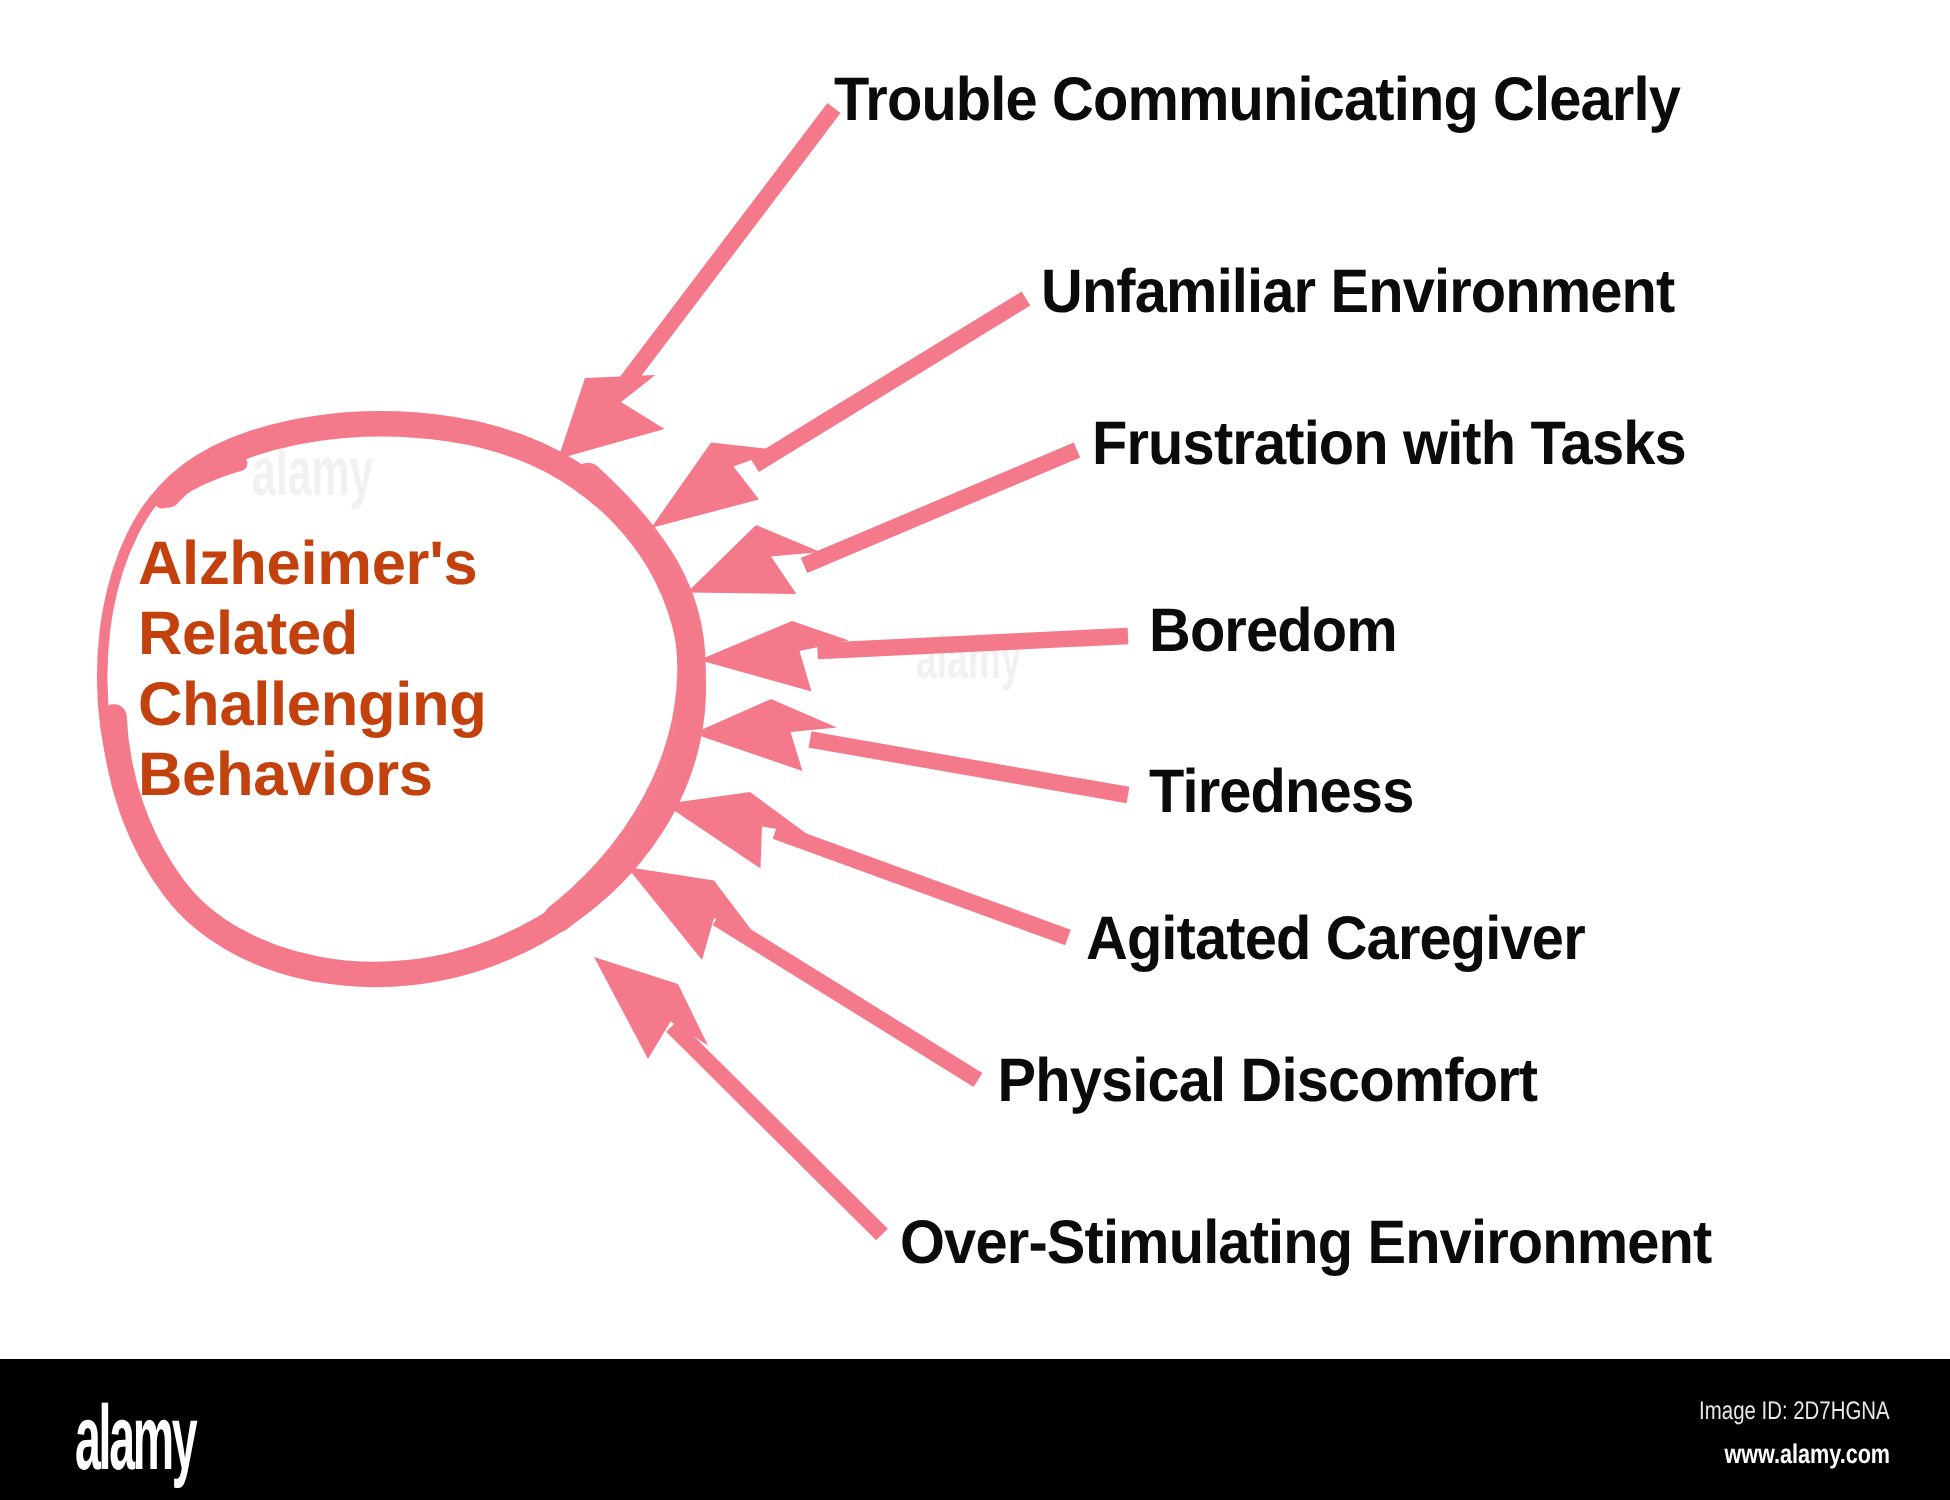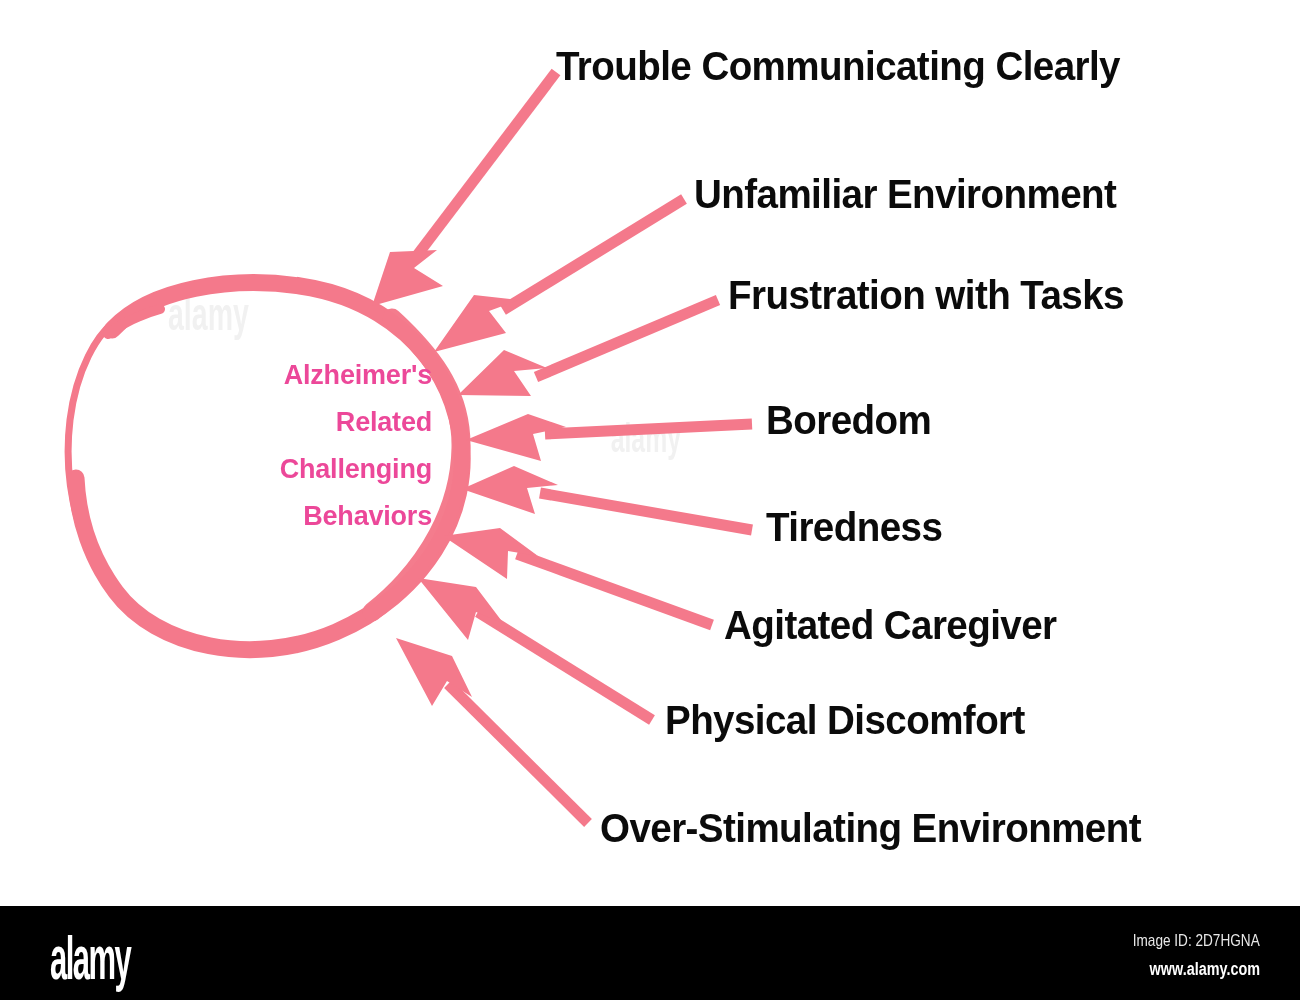--- a/index.html
+++ b/index.html
@@ -38,26 +38,26 @@
     height: 906px;
     display: block;
   }
 
   
   .center-label {
     position: absolute;
     left: 92px;
     top: 352px;
     width: 340px;
-    text-align: right;
-    font-family: "Liberation Sans", sans-serif;
-    font-weight: bold;
-    font-size: 27px;
+    text-align: left;
+    font-family: "Liberation Sans", sans-serif;
+    font-weight: bold;
+    font-size: 41px;
     line-height: 47px;
-    color: #ec4899;
+    color: #c2410c;
     letter-spacing: -0.2px;
     white-space: pre-line;
     pointer-events: none;
   }
 
   
   .leaf-label {
     position: absolute;
     font-family: "Liberation Sans", sans-serif;
     font-weight: bold;

